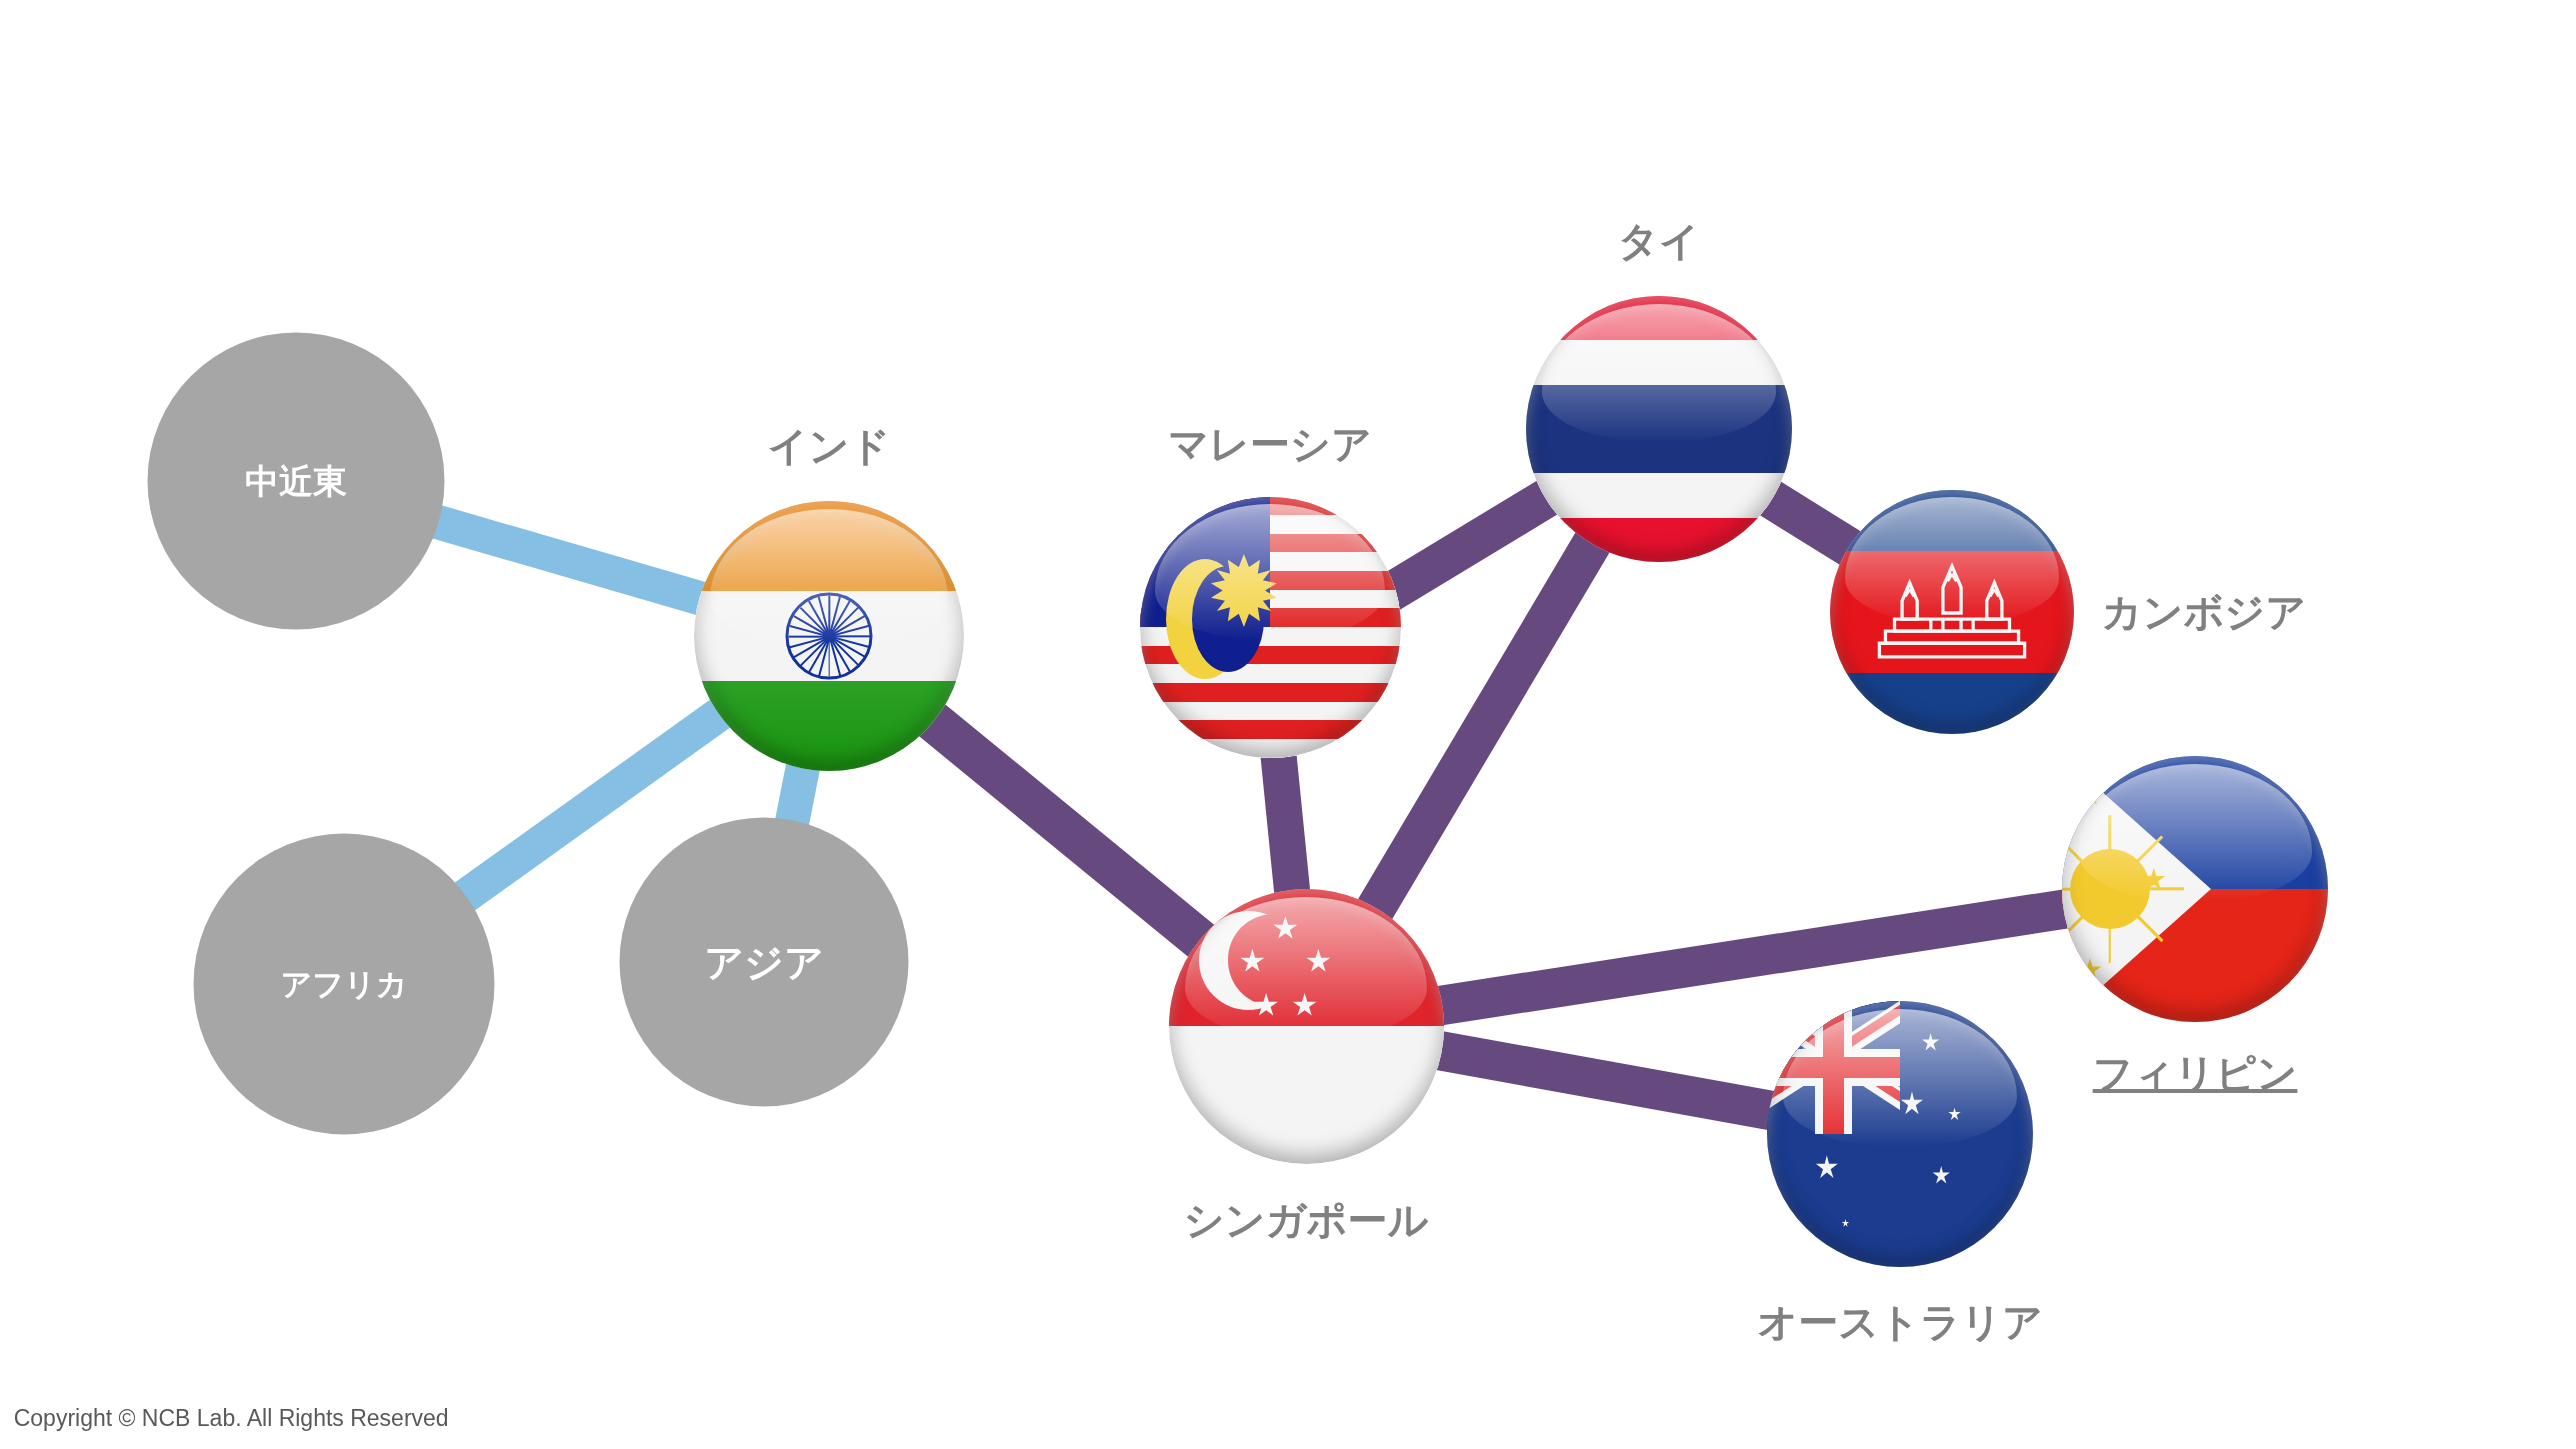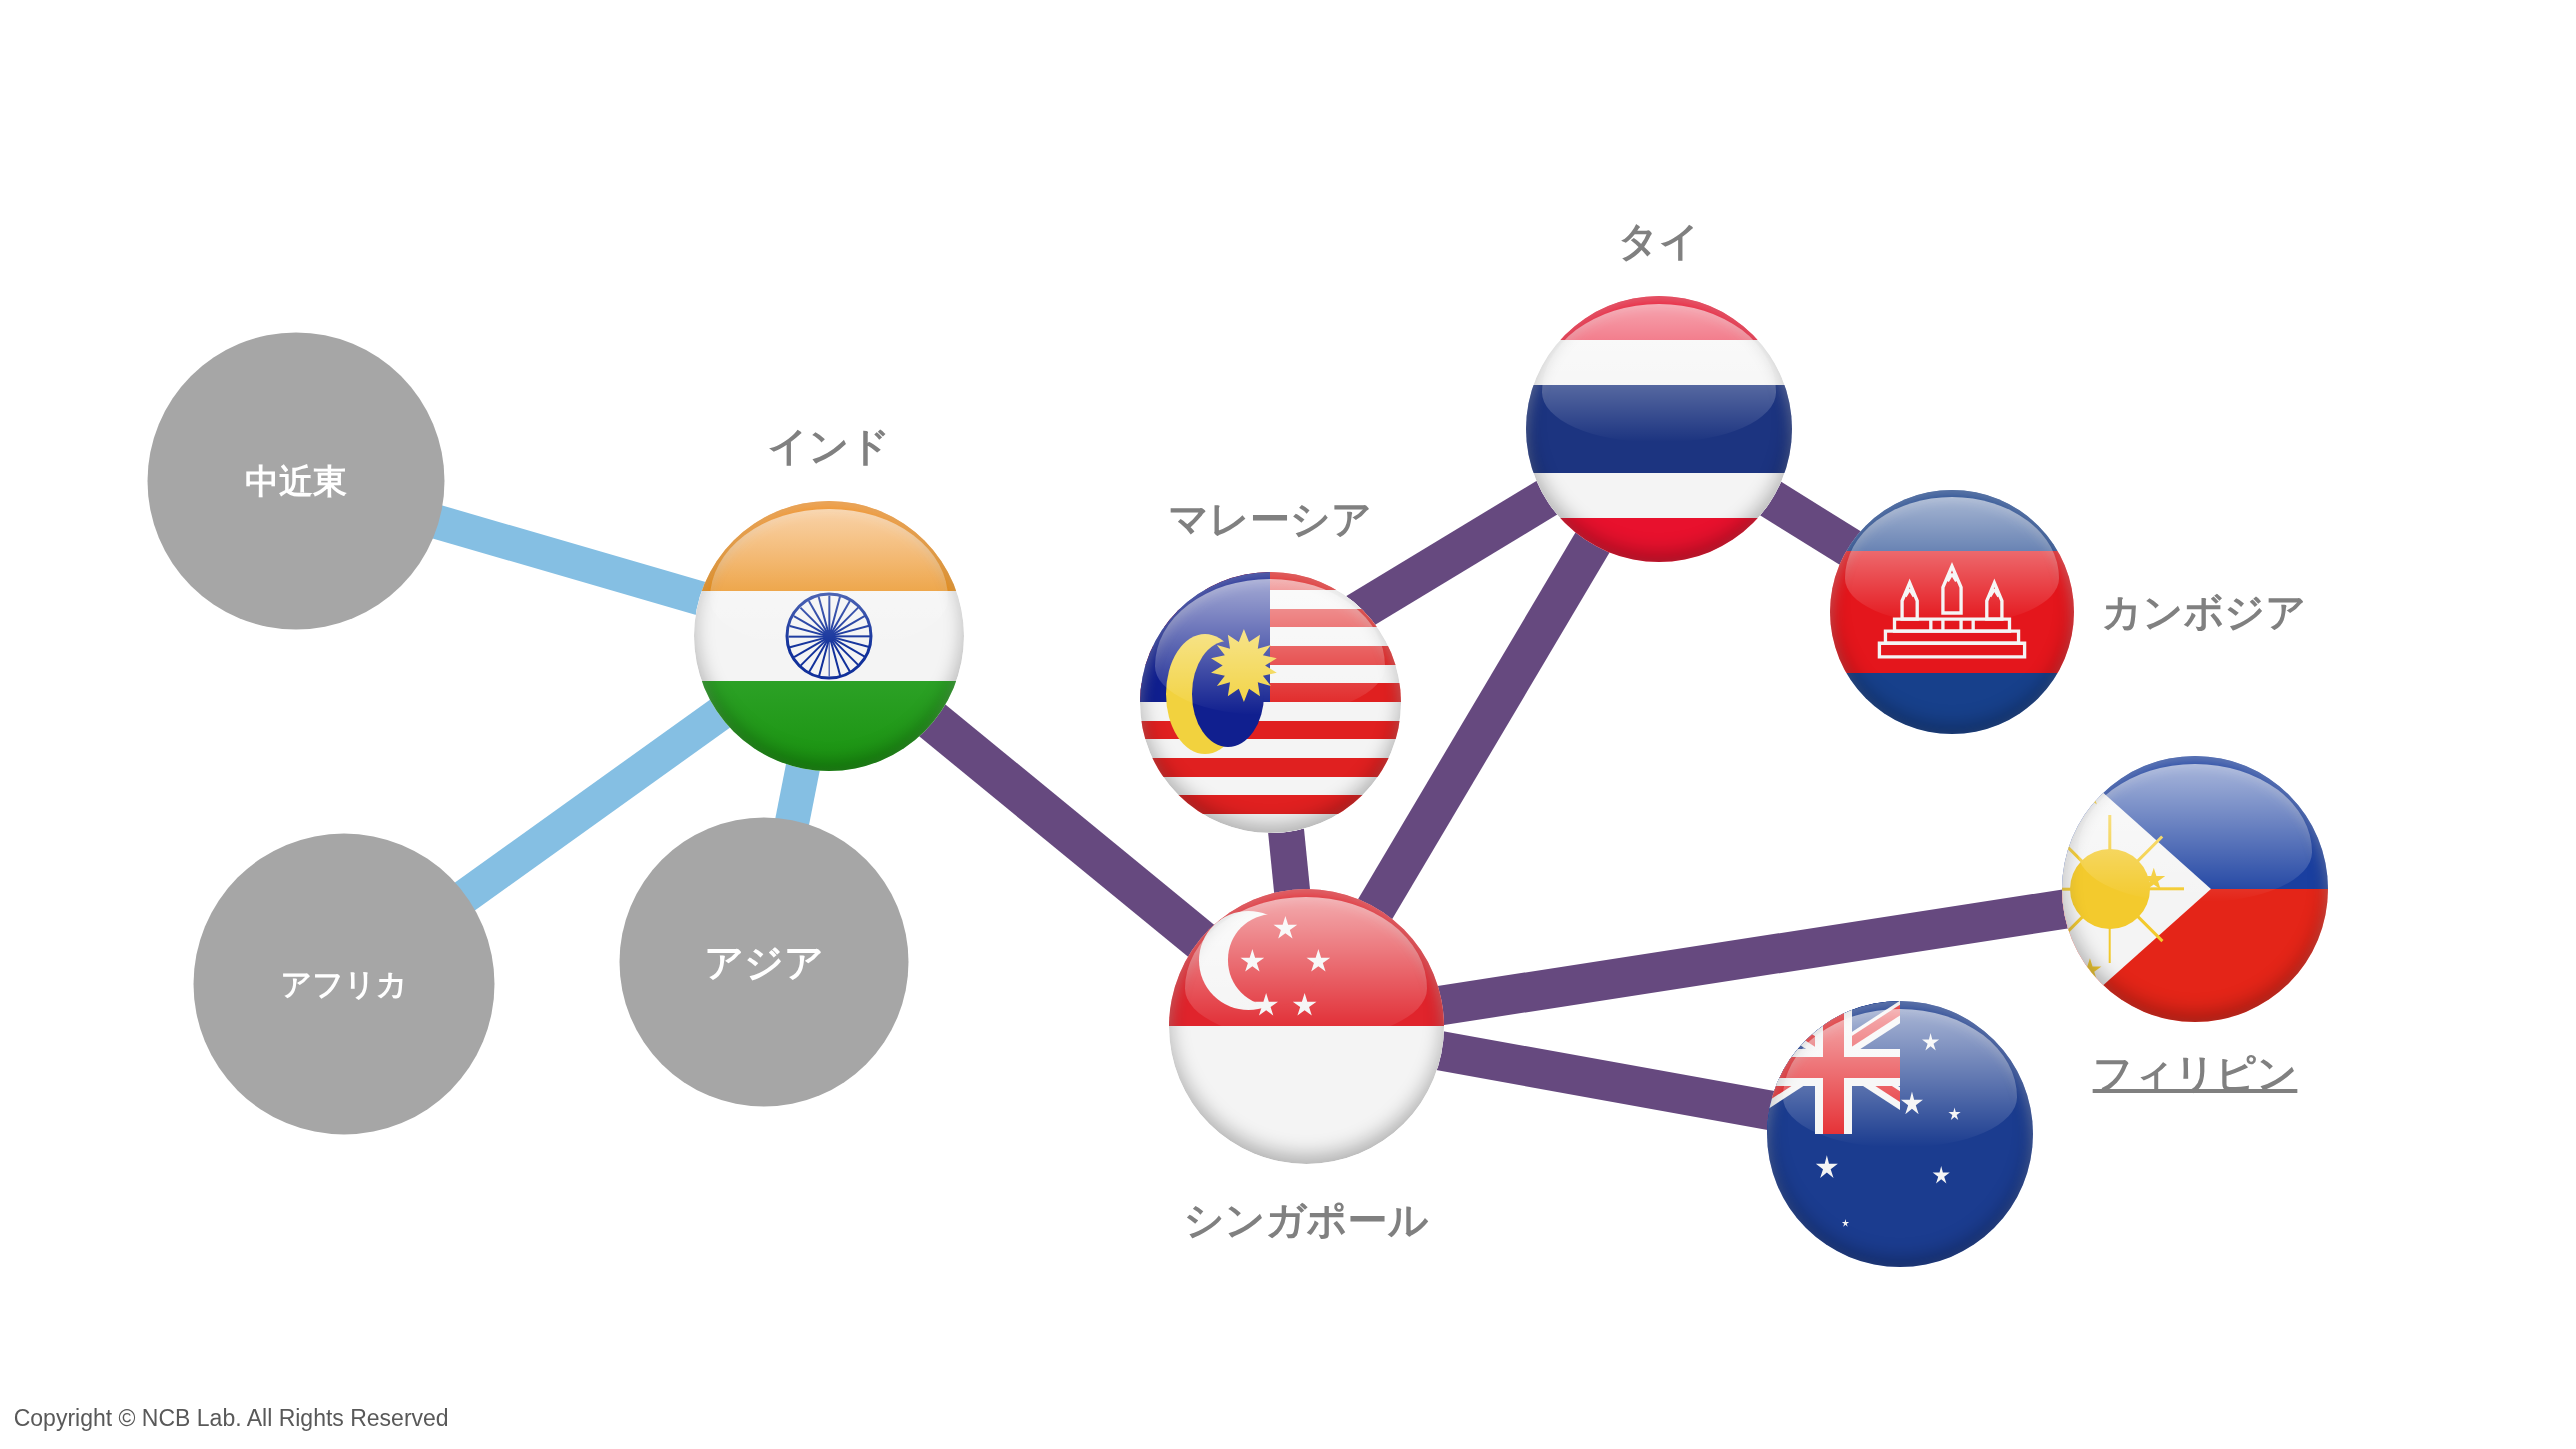--- a/index.html
+++ b/index.html
@@ -231,21 +231,21 @@
               <i style="transform:translate(-50%,0) rotate(330deg)"></i>
               <i style="transform:translate(-50%,0) rotate(345deg)"></i>
               <div class="hub"></div>
             </div>
           </div>
           <div class="sheen"></div>
           <div class="rim"></div>
         </div>
         <div class="caption cap-top" style="top: -82px;">インド</div>
       </div>
-      <div class="node" style="left: 1270px; top: 702px; width: 261px; height: 261px; text-align: center;">
+      <div class="node" style="left: 1270px; top: 627px; width: 261px; height: 261px; text-align: center;">
         <div class="disc" style="width: 261px; height: 261px;">
           <div class="f-my" style="position:absolute;inset:0">
             <div class="stripe" style="top:0%;height:7.142%;background:#e02020"></div>
             <div class="stripe" style="top:7.142%;height:7.142%;background:#f4f4f4"></div>
             <div class="stripe" style="top:14.284%;height:7.142%;background:#e02020"></div>
             <div class="stripe" style="top:21.426000000000002%;height:7.142%;background:#f4f4f4"></div>
             <div class="stripe" style="top:28.568%;height:7.142%;background:#e02020"></div>
             <div class="stripe" style="top:35.71%;height:7.142%;background:#f4f4f4"></div>
             <div class="stripe" style="top:42.852000000000004%;height:7.142%;background:#e02020"></div>
             <div class="stripe" style="top:49.994%;height:7.142%;background:#f4f4f4"></div>
@@ -360,18 +360,19 @@
             <div class="au-star" style="left:58%;top:12%;width:7%;height:7%"></div>
             <div class="au-star" style="left:50%;top:34%;width:9%;height:9%"></div>
             <div class="au-star" style="left:68%;top:40%;width:5%;height:5%"></div>
             <div class="au-star" style="left:18%;top:58%;width:9%;height:9%"></div>
             <div class="au-star" style="left:62%;top:62%;width:7%;height:7%"></div>
             <div class="au-star" style="left:28%;top:82%;width:3%;height:3%"></div>
           </div>
           <div class="sheen"></div>
           <div class="rim"></div>
         </div>
+        <div class="caption cap-bottom" style="top: 294px;">オーストラリア</div>
       </div>
     </div>
 
   <div id="footer">Copyright © NCB Lab. All Rights Reserved</div>
 </div>
 
 
 </body></html>

